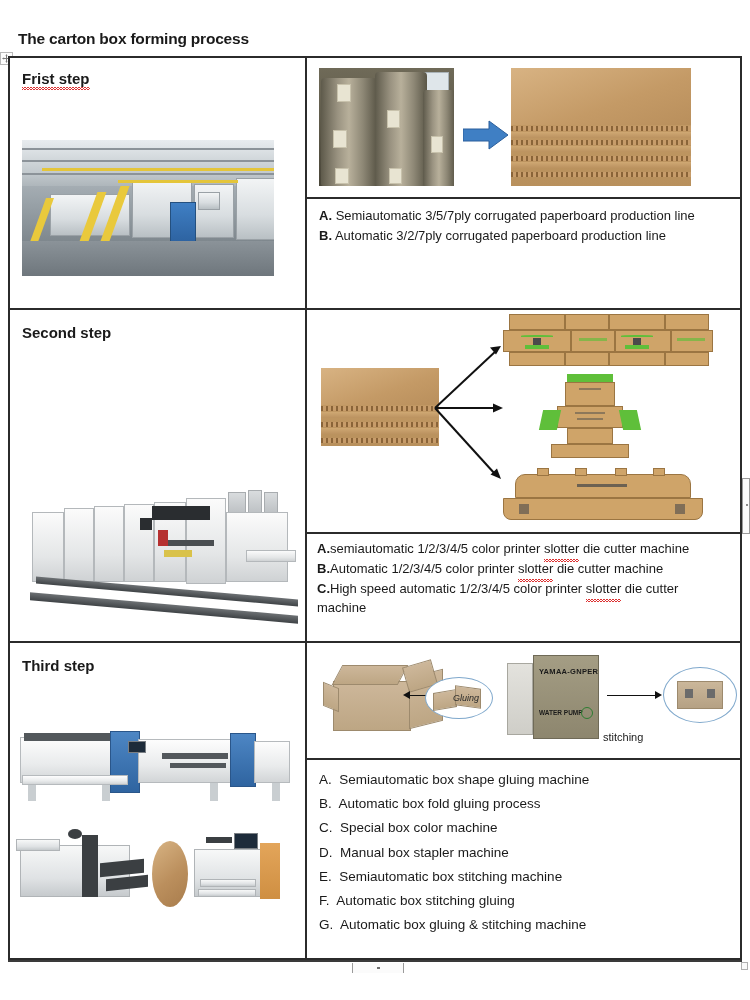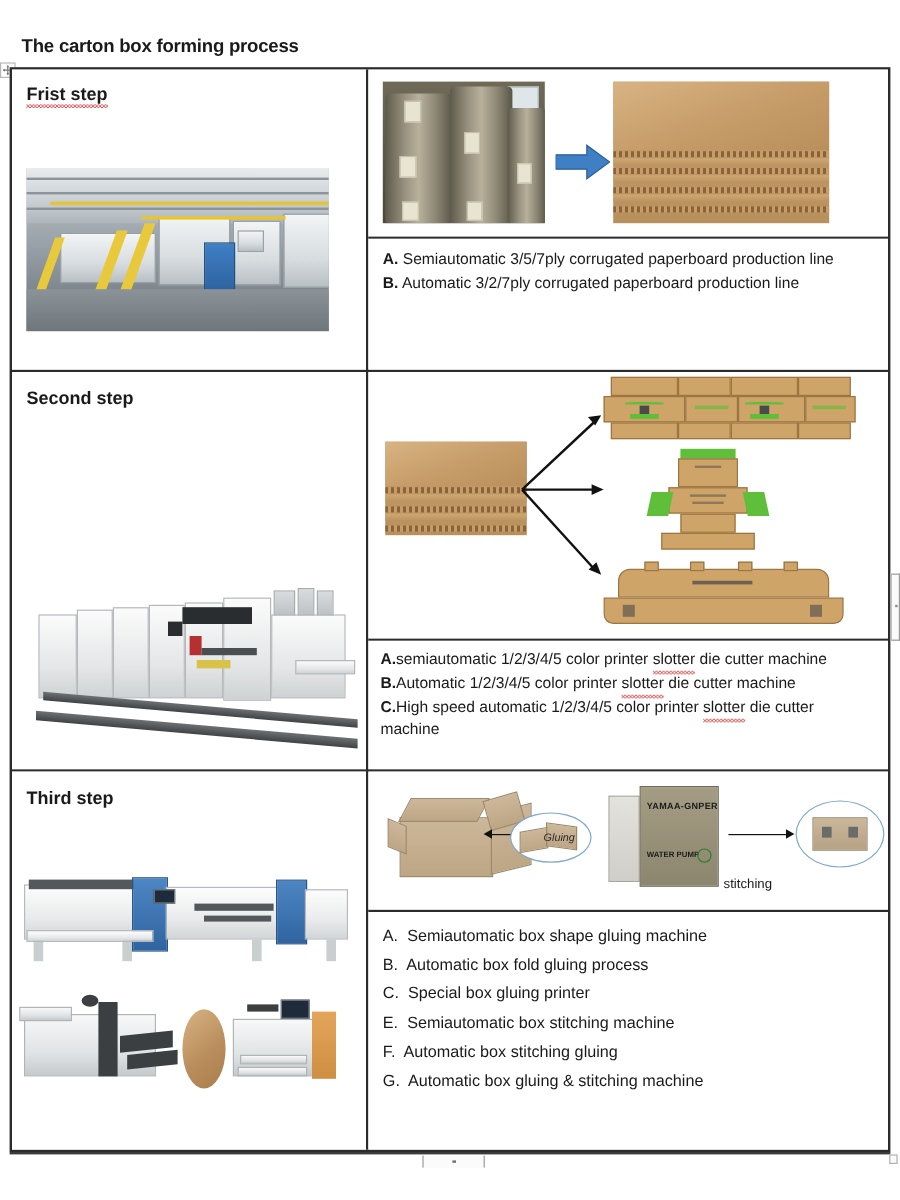--- a/index.html
+++ b/index.html
@@ -448,21 +448,22 @@
       <div style="position:absolute; left:370px; top:38px; width:46px; height:28px; background:linear-gradient(#cbb79a,#b5a184); border:1px solid #9d8a6d;"></div>
       <div style="position:absolute; left:378px; top:46px; width:8px; height:9px; background:#6b6b6b;"></div>
       <div style="position:absolute; left:400px; top:46px; width:8px; height:9px; background:#6b6b6b;"></div>
       <div class="small-cap" style="left:296px; top:88px;">stitching</div>
     </div>
 
     <div class="cell" style="left:297px; top:702px; width:433px; height:198px; padding:8px 12px;">
       <div class="list-block" style="line-height:1.72; font-size:13.5px;">
         <p><span>A.</span>&nbsp; <span>Semiautomatic box shape gluing machine</span></p>
         <p><span>B.</span>&nbsp; <span>Automatic box fold gluing process</span></p>
-        <p><span>C.</span>&nbsp; <span>Special box gluing printer</span></p>
+        <p><span>C.</span>&nbsp; <span>Special box color machine</span></p>
+        <p><span>D.</span>&nbsp; <span>Manual box stapler machine</span></p>
         <p><span>E.</span>&nbsp; <span>Semiautomatic box stitching machine</span></p>
         <p><span>F.</span>&nbsp; <span>Automatic box stitching gluing</span></p>
         <p><span>G.</span>&nbsp; <span>Automatic box gluing &amp; stitching machine</span></p>
       </div>
     </div>
 
   </div>
 
   <div class="right-handle">
     <div class="right-handle-dot"></div>

